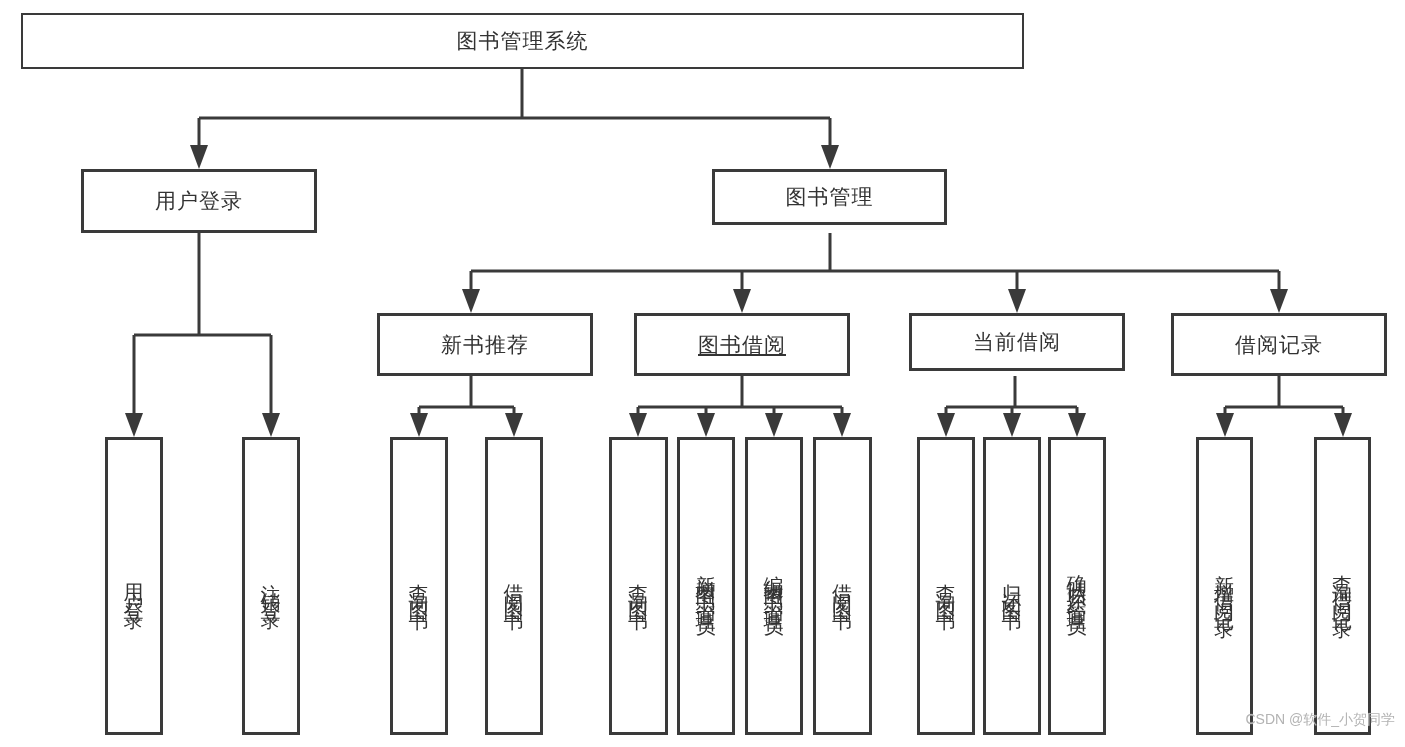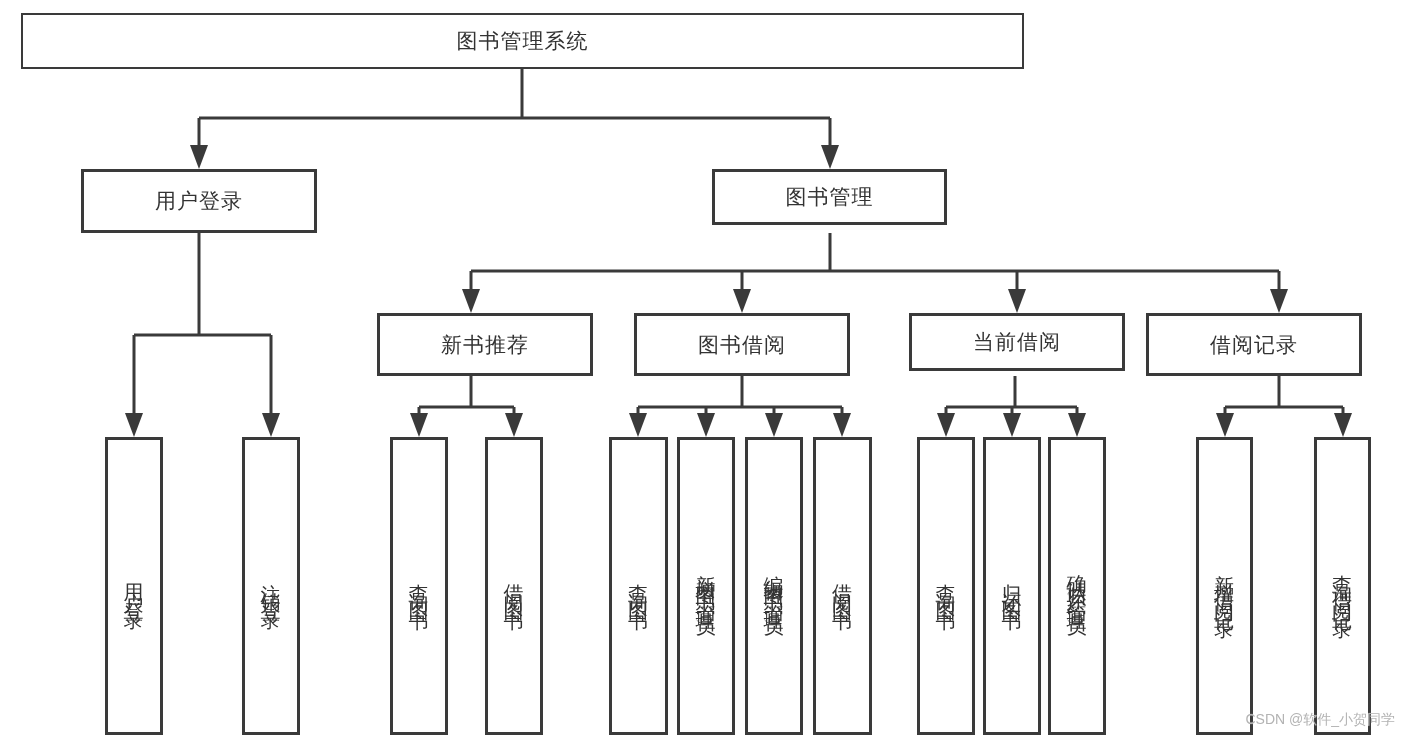--- a/index.html
+++ b/index.html
@@ -117,27 +117,27 @@
   <div class="node" style="left:81px;top:169px;width:236px;height:64px;">
     <span class="hlabel">用户登录</span>
   </div>
   <div class="node" style="left:712px;top:169px;width:235px;height:56px;">
     <span class="hlabel">图书管理</span>
   </div>
 
   <div class="node" style="left:352px;top:313px;width:216px;height:63px;margin-left:25px;">
     <span class="hlabel">新书推荐</span>
   </div>
-  <div class="node" style="left:634px;top:313px;width:216px;height:63px;">
+  <div class="node" style="left:634px;top:313px;width:216px;height:63px;text-decoration:underline;">
     <span class="hlabel">图书借阅</span>
   </div>
   <div class="node" style="left:909px;top:313px;width:216px;height:58px;">
     <span class="hlabel">当前借阅</span>
   </div>
-  <div class="node" style="left:1146px;top:313px;width:216px;height:63px;">
+  <div class="node" style="left:1171px;top:313px;width:216px;height:63px;">
     <span class="hlabel">借阅记录</span>
   </div>
 
   <div class="node vbox" style="left:105px;top:437px;width:58px;height:298px;">
     <span class="vtext">用户登录</span>
   </div>
   <div class="node vbox" style="left:242px;top:437px;width:58px;height:298px;">
     <span class="vtext">注销登录</span>
   </div>
 

